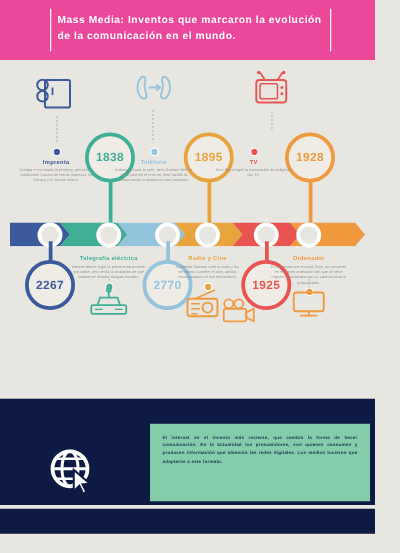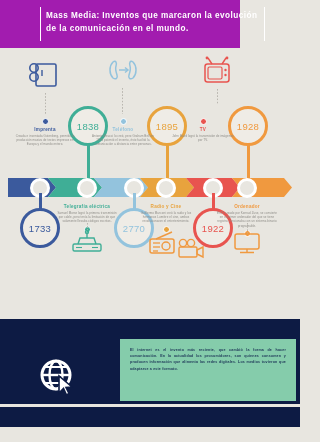--- a/index.html
+++ b/index.html
@@ -7,22 +7,22 @@
   body {
     font-family:"Liberation Sans", sans-serif;
     background:#e8e6e0;
     position:relative;
     overflow:hidden;
   }
   .page { position:absolute; inset:0; }
 
   
   .header {
-    position:absolute; left:0; top:0; width:240px; height:48px;
-    background:#a21caf;
+    position:absolute; left:0; top:0; width:300px; height:48px;
+    background:#ec4899;
     display:flex; align-items:center;
   }
   .header-rule {
     position:absolute; left:40px; top:7px; width:1px; height:34px;
     background:#ffffff;
   }
   .header-rule.right { left:264px; }
   .header-title {
     position:absolute; left:46px; top:10px; width:215px;
     color:#ffffff; font-size:8.2px; font-weight:bold;
@@ -43,21 +43,21 @@
     position:absolute; top:129.5px; width:20px; height:20px;
     border-radius:50%; background:#e8e6e0;
     border:3.2px solid #fff;
   }
 
   
   .bubble {
     position:absolute; width:40px; height:40px; border-radius:50%;
     background:#efece6;
     display:flex; align-items:center; justify-content:center;
-    font-size:9.5px; font-weight:normal; letter-spacing:0.3px;
+    font-size:9.5px; font-weight:bold; letter-spacing:0.3px;
   }
   .stem { position:absolute; width:3.5px; }
 
   
   .sect { position:absolute; width:62px; text-align:center; }
   .sect-title {
     font-size:4.6px; font-weight:bold; letter-spacing:0.25px;
     margin-bottom:1.5px;
   }
   .sect-body {
@@ -204,27 +204,27 @@
     </div>
 
     <div class="node" style="left:30px;"></div>
     <div class="node" style="left:77px;"></div>
     <div class="node" style="left:124px;"></div>
     <div class="node" style="left:156px;"></div>
     <div class="node" style="left:203px;"></div>
     <div class="node" style="left:237px;"></div>
 
     <div class="stem" style="left:38.5px; top:145px; height:22px; background:#3b5a9d;"></div>
-    <div class="bubble" style="left:20px; top:160px; border:3.2px solid #3b5a9d; color:#3b5a9d;">1733</div>
+    <div class="bubble" style="left:20px; top:160px; border:3.2px solid #3b5a9d; color:#3b5a9d;">2267</div>
 
     <div class="stem" style="left:132.5px; top:145px; height:22px; background:#93c3dd;"></div>
     <div class="bubble" style="left:114px; top:160px; border:3.2px solid #93c3dd; color:#93c3dd;">2770</div>
 
     <div class="stem" style="left:211.5px; top:145px; height:22px; background:#e8544f;"></div>
-    <div class="bubble" style="left:193px; top:160px; border:3.2px solid #e8544f; color:#e8544f;">1922</div>
+    <div class="bubble" style="left:193px; top:160px; border:3.2px solid #e8544f; color:#e8544f;">1925</div>
 
     <div class="sect" style="left:56px; top:156px;">
       <div class="sect-title" style="color:#3fae96;">Telegrafía eléctrica</div>
       <div class="sect-body">Samuel Morse logró la primera transmisión por cable, pero tenía la limitación de que solamente llevaba códigos escritos.</div>
       <span class="dot" style="background:#3fae96; margin-top:2px;"></span>
     </div>
 
     <div class="sect" style="left:135px; top:156px;">
       <div class="sect-title" style="color:#e8a33d;">Radio y Cine</div>
       <div class="sect-body">Guillermo Marconi creó la radio y los hermanos Lumière el cine, ambos revolucionaron el entretenimiento.</div>

